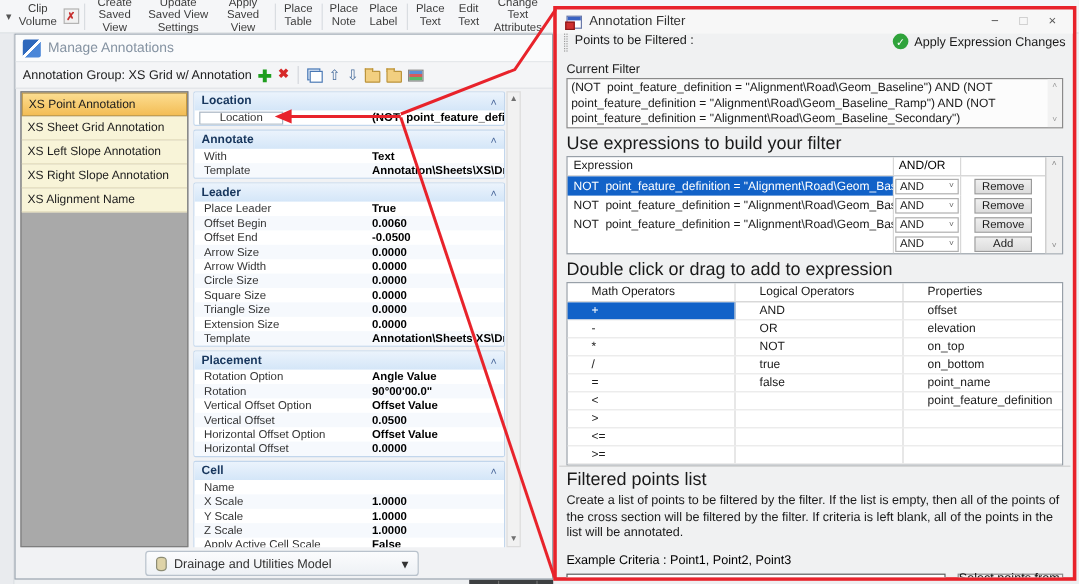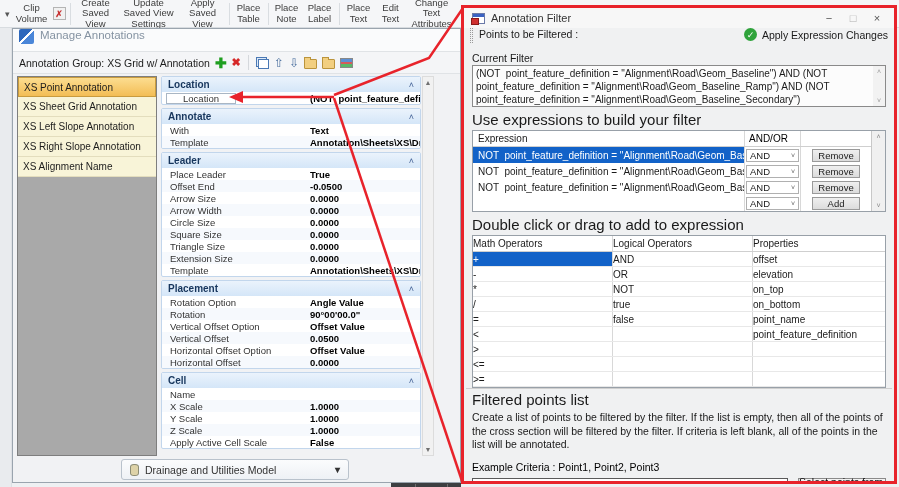--- a/index.html
+++ b/index.html
@@ -10,21 +10,21 @@
   .ribbon{position:absolute;left:0;top:0;width:899px;height:28px;background:#f5f6f8;border-bottom:1px solid #d8dce0;display:flex;align-items:center;z-index:1;padding-left:2px}
   .rib-drop{font-size:9px;color:#555;padding:0 3px;flex:0 0 auto}
   .rib-item{flex:0 0 auto;display:flex;align-items:center;justify-content:center;text-align:center;font-size:9.5px;line-height:1.08;color:#3c3c3c;height:100%;padding:0 2px}
   .rib-sep{flex:0 0 1px;width:1px;height:22px;background:#d9dde1;margin:0 2px}
   .clip-icon{flex:0 0 auto;width:13px;height:13px;border:1px solid #b4b4b4;background:#f1f1f1;color:#c62f2f;font-size:9px;font-weight:bold;display:flex;align-items:center;justify-content:center;margin:0 2px}
 
   .left-strip{position:absolute;left:0;top:28px;width:12px;height:459px;background:#e9ebee;z-index:2;border-right:1px solid #dde0e4}
 
   
   .window{position:absolute;left:12px;top:28px;width:449px;height:455px;background:#f1f2f4;border:1px solid #9aa4ae;z-index:10;display:flex;flex-direction:column}
-  .win-title{height:23px;display:flex;align-items:flex-start;gap:6px;padding:0 6px;background:#fafbfc;border-bottom:1px solid #e0e3e6}
+  .win-title{height:23px;display:flex;align-items:center;gap:6px;padding:0 6px;background:#fafbfc;border-bottom:1px solid #e0e3e6}
   .app-icon{width:15px;height:15px;border-radius:2px;background:linear-gradient(135deg,#2e68bc 0 44%,#ffffff 44% 56%,#4a86d8 56%)}
   .win-title-text{font-size:11.5px;color:#8593a2}
   .win-toolbar{height:22px;display:flex;align-items:center;gap:5px;padding:0 6px;background:#f4f5f7;border-bottom:1px solid #e0e3e6;font-size:10.5px;color:#1c1c1c;white-space:nowrap}
   .ico-plus{color:#1f9e1f;font-weight:bold;font-size:14px;line-height:1}
   .ico-xdel{color:#d62828;font-weight:bold;font-size:11px;line-height:1}
   .tb-sep{width:1px;height:15px;background:#d5d8dc;margin:0 2px}
   .ico-copy{position:relative;width:13px;height:12px}
   .ico-copy::before{content:"";position:absolute;left:0;top:0;width:9px;height:8px;border:1px solid #4a78b4;background:#dce9f8}
   .ico-copy::after{content:"";position:absolute;right:0;bottom:0;width:9px;height:8px;border:1px solid #4a78b4;background:#fff}
   .ico-arrow{font-size:12px;color:#4a6f9e;line-height:1}
@@ -87,21 +87,21 @@
   .erow-head{border-bottom:1px solid #cfcfcf}
   .c-expr{flex:1;display:flex;align-items:center;padding-left:5px;white-space:pre;overflow:hidden;font-size:10px;color:#1a1a1a;border-right:1px solid #d8d8d8}
   .c-andor{flex:0 0 56px;display:flex;align-items:center;padding:1px;border-right:1px solid #d8d8d8;font-size:10px}
   .c-act{flex:0 0 70px;display:flex;align-items:center;padding:1px}
   .erows .erow:first-child .c-expr{background:#1262c8;color:#fff}
   .andor-box{flex:1;height:13px;border:1px solid #b0b0b0;background:#fff;display:flex;align-items:center;justify-content:space-between;padding:0 3px;font-size:9.5px;color:#1a1a1a}
   .grid-btn{flex:1;height:13px;margin:0 10px;background:linear-gradient(#efefef,#dcdcdc);border:1px solid #9a9a9a;display:flex;align-items:center;justify-content:center;font-size:9.5px;color:#1a1a1a}
   .otable{margin:0 8px;background:#fff;border:1px solid #98a0a8;flex:0 0 auto}
   .orow-head,.orow{display:flex;height:15px;align-items:stretch}
   .orow-head{height:16px;border-bottom:1px solid #cfcfcf}
-  .o-c{padding-left:0;white-space:nowrap;overflow:hidden;font-size:10px;color:#1a1a1a;display:flex;align-items:center;border-right:1px solid #d8d8d8}
+  .o-c{padding-left:20px;white-space:nowrap;overflow:hidden;font-size:10px;color:#1a1a1a;display:flex;align-items:center;border-right:1px solid #d8d8d8}
   .o-c1{flex:0 0 140px}.o-c2{flex:0 0 140px}.o-c3{flex:1;border-right:none}
   .orow{border-bottom:1px solid #e8e8e8}
   .orows .orow:first-child .o-c1{background:#1262c8;color:#fff}
   .spacer-flex{flex:1}
   .fp-sep{border-top:1px solid #cfcfcf;margin:0 2px;flex:0 0 auto}
   .fp-desc{font-size:10.5px;color:#1a1a1a;margin:1px 8px;line-height:1.3;flex:0 0 auto}
   .fp-example{font-size:10.5px;margin:8px 8px 2px;flex:0 0 auto}
   .fp-row{display:flex;align-items:center;gap:10px;margin:3px 8px 7px;flex:0 0 auto}
   .fp-input{width:316px;height:19px;border:1px solid #5a5a5a;font-size:10px;padding:0 3px;font-family:inherit;color:#111;background:#fff}
   .fp-btn{flex:1;height:20px;background:linear-gradient(#f2f2f2,#dfdfdf);border:1px solid #8a8a8a;display:flex;align-items:center;justify-content:center;font-size:10.5px;color:#111}
@@ -235,20 +235,24 @@
             <span>Leader</span>
             <span class="sec-caret">˄</span>
           </div>
           <div class="sec-rows">
 
               <div class="prop-row">
                 <span class="prop-label">Place Leader</span>
                 <span class="prop-value">True</span>
               </div>
 
+              <div class="prop-row">
+                <span class="prop-label">Offset Begin</span>
+                <span class="prop-value">0.0060</span>
+              </div>
 
               <div class="prop-row">
                 <span class="prop-label">Offset End</span>
                 <span class="prop-value">-0.0500</span>
               </div>
 
               <div class="prop-row">
                 <span class="prop-label">Arrow Size</span>
                 <span class="prop-value">0.0000</span>
               </div>

